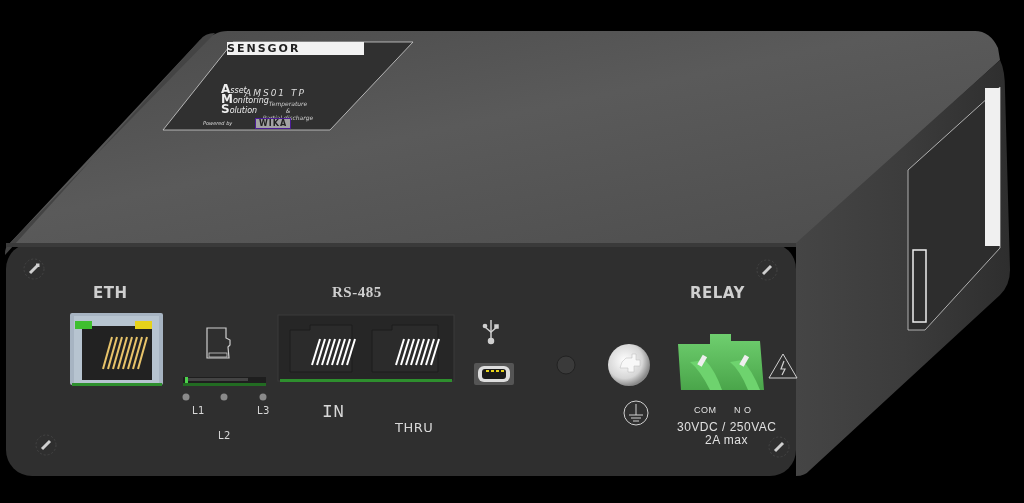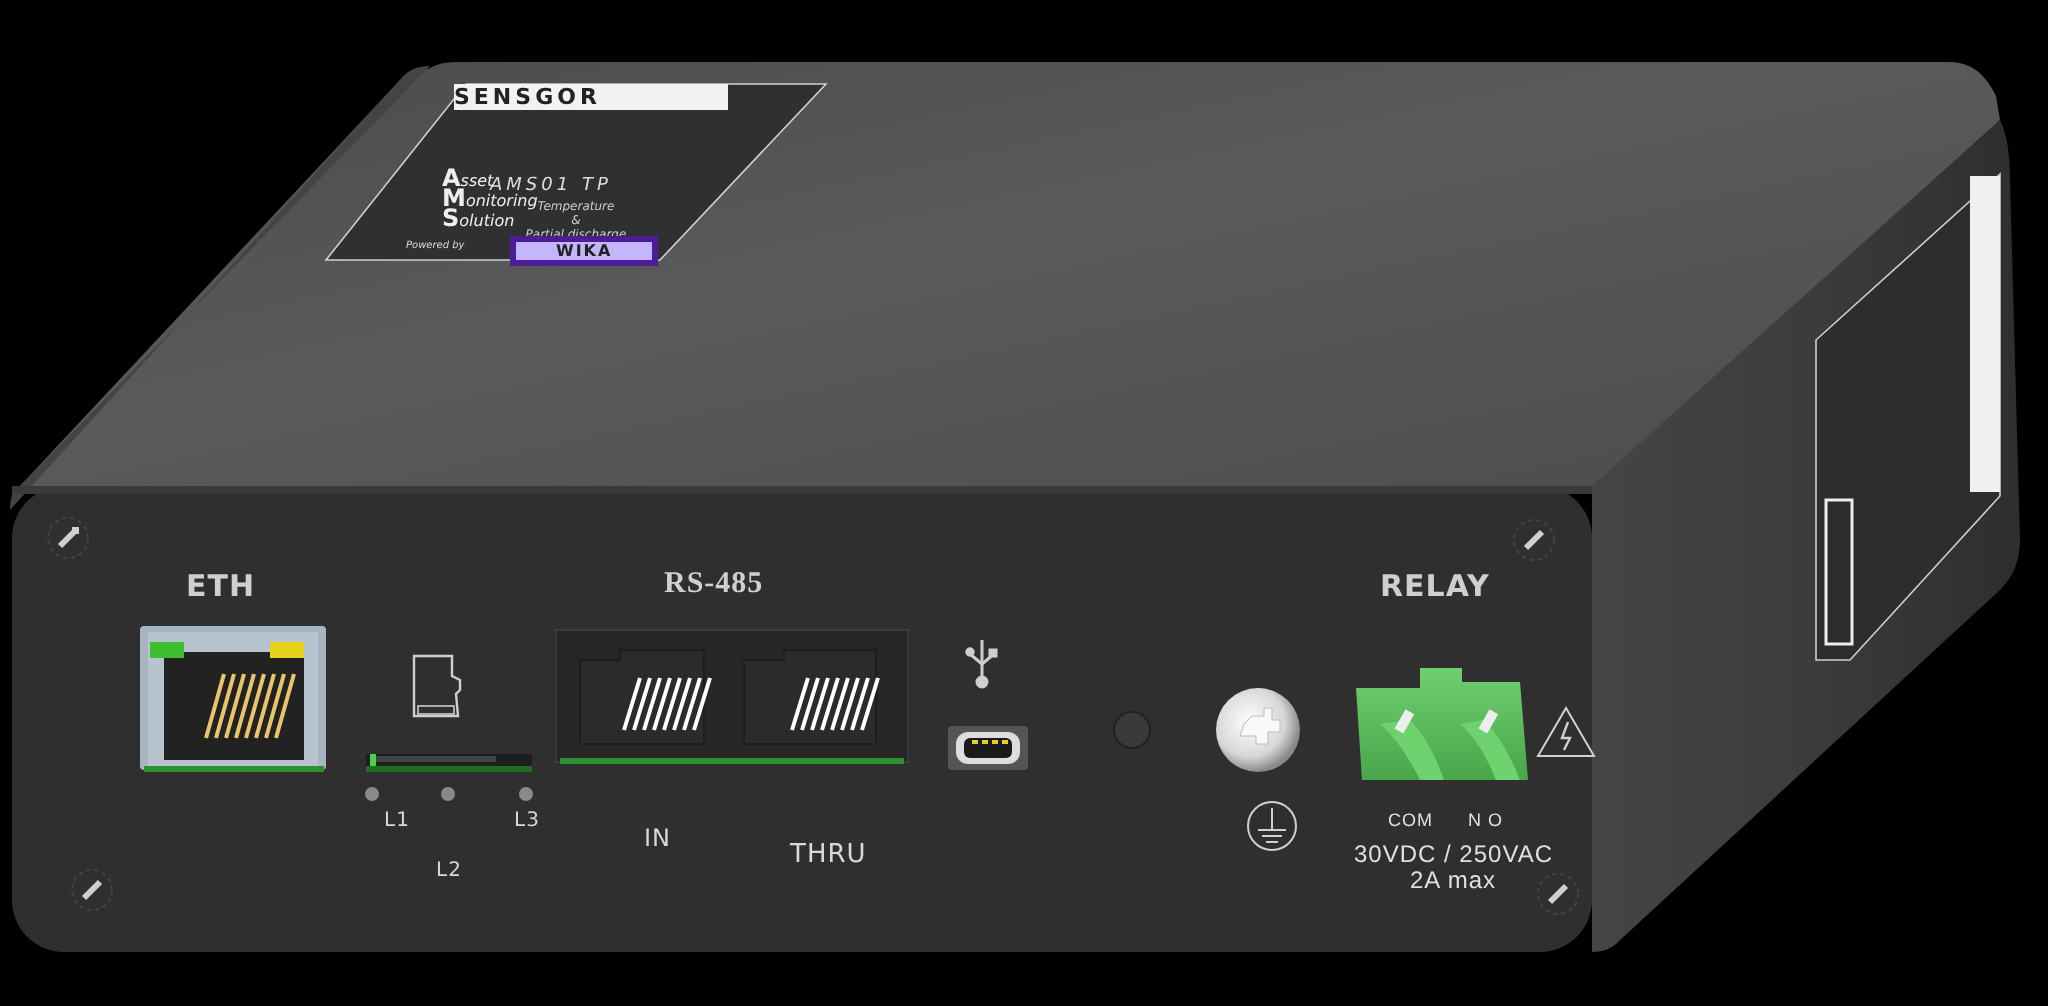--- a/index.html
+++ b/index.html
@@ -10,21 +10,21 @@
   .lbl-big { font-size: 15px; }
   .lbl-small { font-size: 10px; font-weight: normal; color: #d8d8d8; }
   .lbl-mid { font-size: 12px; font-weight: normal; color: #e0e0e0; font-family: "Liberation Sans", sans-serif; }
   .label-top { position: absolute; left: 163px; top: 42px; width: 250px; height: 88px; transform-origin: 0 0; }
   .label-top .brand { position:absolute; left: 64px; top: 0px; width: 137px; height: 13px; background:#f2f2f2; color:#222; font: bold 11px "DejaVu Sans", sans-serif; text-align:left; line-height:13px; letter-spacing:2px; }
   .label-top .ams { position:absolute; left:58px; top:13px; color:#eee; font: italic 8px "DejaVu Sans", sans-serif; line-height:9px;margin-top:30px; }
   .label-top .ams b { font-size: 12px; font-style: normal; }
   .label-top .model { position:absolute; left:82px; top:46px; color:#ddd; font: italic 9px "DejaVu Sans", sans-serif; letter-spacing: 2px; }
   .label-top .desc { position:absolute; left:50px; top:58px; width: 150px; text-align:center; color:#ccc; font: italic 6px "DejaVu Sans", sans-serif; line-height:7px; }
   .label-top .powered { position:absolute; left:40px; top:78px; color:#ddd; font: italic 5px "DejaVu Sans", sans-serif; }
-  .label-top .wika { position:absolute; left:92px; top:76px; background:#c4b5fd; color:#222; font: bold 8px "DejaVu Sans", sans-serif; padding: 0 20px; letter-spacing:1px; border:3px solid #4c1d95;}
+  .label-top .wika { position:absolute; left:92px; top:76px; background:#a3a3a3; color:#222; font: bold 8px "DejaVu Sans", sans-serif; padding: 0 3px; letter-spacing:1px; border:1px solid #4c1d95;}
 </style>
 </head>
 <body>
 
 <div class="scene" data-interactable="false">
 
 <svg class="device" width="1024" height="503" viewBox="0 0 1024 503" data-interactable="false">
   <defs>
     <linearGradient id="topGrad" x1="0" y1="0" x2="1" y2="1">
       <stop offset="0" stop-color="#4a4a4a"></stop>
@@ -202,21 +202,21 @@
   <div class="powered" data-interactable="false">Powered by</div>
   <div class="wika" data-interactable="false">WIKA</div>
 </div>
 
 <div class="txt lbl-big" style="left:93px; top:284px;" data-interactable="false">ETH</div>
 <div class="txt lbl-small" style="left:180px; top:405px;margin-left:12px;" data-interactable="false">L1</div>
 <div class="txt lbl-small" style="left:218px; top:405px;margin-top:25px;" data-interactable="false">L2</div>
 <div class="txt lbl-small" style="left:257px; top:405px;" data-interactable="false">L3</div>
 
 <div class="txt lbl-big" style="left:332px; top:284px;font-family:Liberation Serif, serif;" data-interactable="false">RS-485</div>
-<div class="txt lbl-small" style="left:322px; top:412px; font-size:12px;" data-interactable="false">IN</div>
+<div class="txt lbl-small" style="left:322px; top:402px; font-size:18px;font-family:Liberation Mono, monospace;" data-interactable="false">IN</div>
 <div class="txt lbl-small" style="left:395px; top:420px; font-size:13px;" data-interactable="false">THRU</div>
 
 <div class="txt lbl-big" style="left:690px; top:284px;" data-interactable="false">RELAY</div>
 <div class="txt lbl-mid" style="left:694px; top:405px; font-size:9px;" data-interactable="false">COM</div>
 <div class="txt lbl-mid" style="left:734px; top:405px; font-size:9px;" data-interactable="false">N O</div>
 <div class="txt lbl-mid" style="left:677px; top:420px;" data-interactable="false">30VDC / 250VAC</div>
 <div class="txt lbl-mid" style="left:705px; top:433px;" data-interactable="false">2A max</div>
 
 </div>
 

